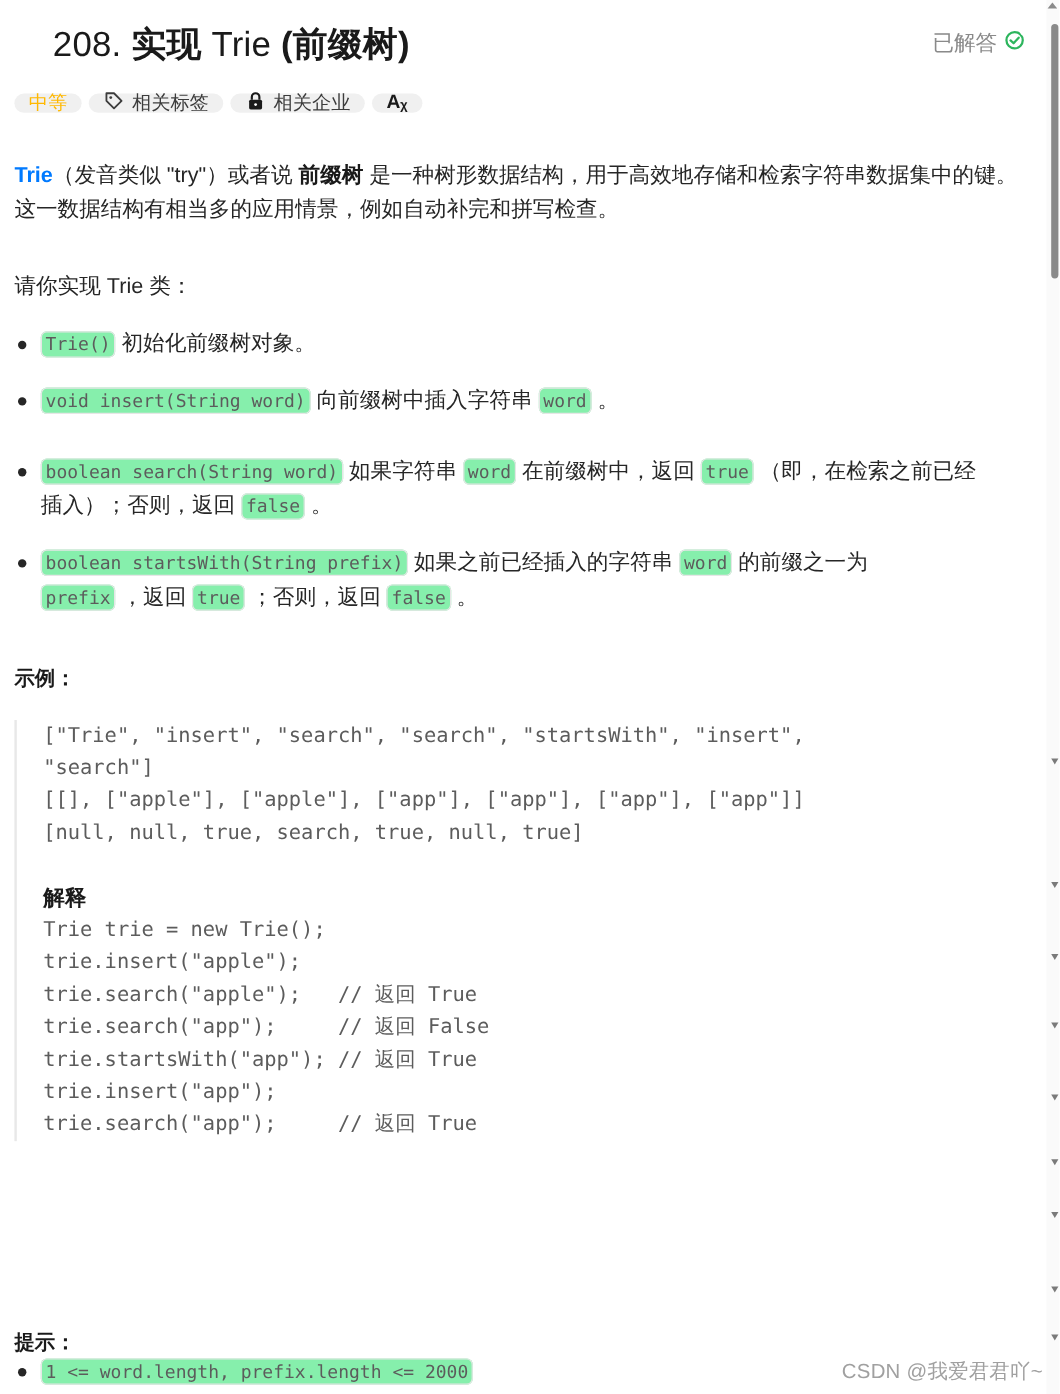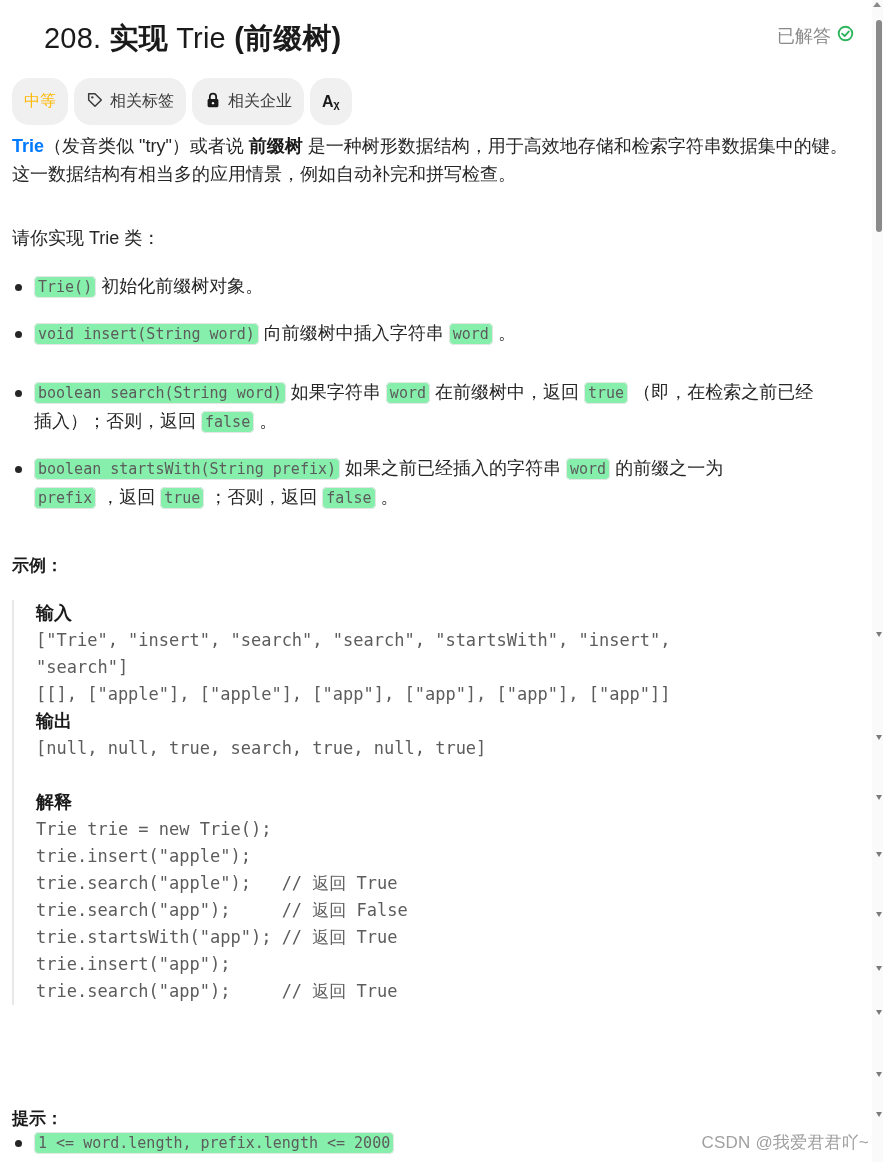--- a/index.html
+++ b/index.html
@@ -5,21 +5,21 @@
     * { box-sizing: border-box; margin: 0; padding: 0; }
     html, body { width: 883px; height: 1162px; overflow: hidden; background: #ffffff; }
     body { font-family: "Liberation Sans", "DejaVu Sans", sans-serif; color: #262626; position: relative; }
     .panel { position: absolute; left: 0; top: 0; width: 872px; height: 1162px; padding: 0 12px; }
     .title-row { position: absolute; left: 12px; top: 16px; right: 18px; height: 44px; margin-left: 32px; }
     .title { font-size: 29px; font-weight: 500; color: #1a1a1a; letter-spacing: 0.2px; line-height: 44px; }
     .title .cjk { font-weight: 700; }
     .solved { position: absolute; right: 0; top: 8px; display: flex; align-items: center; gap: 6px; color: #8a8a8a; font-size: 18px; }
     .solved svg { width: 17px; height: 17px; }
     .tags { position: absolute; left: 12px; top: 78px; display: flex; gap: 6px; }
-    .tag { height: 47px; border-radius: 17px; background: #f0f0f0; display: flex; align-items: center; padding: 0 12px; font-size: 16px; color: #3c3c3c; gap: 6px; }
+    .tag { height: 16px; border-radius: 17px; background: #f0f0f0; display: flex; align-items: center; padding: 0 12px; font-size: 16px; color: #3c3c3c; gap: 6px; }
     .tag.diff { color: #ffb800; }
     .tag svg { width: 18px; height: 18px; }
     .content { position: absolute; left: 12px; top: 132px; width: 850px; font-size: 18px; line-height: 28px; color: #262626; }
     .content p { margin: 0; }
     .trie-link { color: #007aff; font-weight: 700; }
     .bold { font-weight: 700; color: #1a1a1a; }
     code { font-family: "DejaVu Sans Mono", "Liberation Mono", monospace; font-size: 15px; color: #5c5c5c; background: #86efac; border: 1px solid #e6e6e6; border-radius: 5px; padding: 1px 3px; }
     ul.bullets { list-style: none; margin-top: 0; }
     ul.bullets li { position: relative; padding-left: 22px; }
     ul.bullets li::before { content: ""; position: absolute; left: 3px; top: 12px; width: 7px; height: 7px; border-radius: 50%; background: #262626; }
@@ -100,25 +100,23 @@
       </li>
       <li style="width:760px;">
         <code>boolean startsWith(String prefix)</code><span> 如果之前已经插入的字符串 </span><code>word</code><span> 的前缀之一为 </span><code>prefix</code><span> ，返回 </span><code>true</code><span> ；否则，返回 </span><code>false</code><span> 。</span>
       </li>
     </ul>
   </div>
 
   <div class="section-title" style="position:absolute;left:12px;top:554px;">示例：</div>
 
   <div class="example">
-    <div class="lbl">输入</div>
     <div class="code-line">["Trie", "insert", "search", "search", "startsWith", "insert",</div>
     <div class="code-line">"search"]</div>
     <div class="code-line">[[], ["apple"], ["apple"], ["app"], ["app"], ["app"], ["app"]]</div>
-    <div class="lbl">输出</div>
     <div class="code-line">[null, null, true, search, true, null, true]</div>
     <div style="height:27px;"></div>
     <div class="lbl">解释</div>
     <div class="code-line">Trie trie = new Trie();</div>
     <div class="code-line">trie.insert("apple");</div>
     <div class="code-line">trie.search("apple");   // 返回 True</div>
     <div class="code-line">trie.search("app");     // 返回 False</div>
     <div class="code-line">trie.startsWith("app"); // 返回 True</div>
     <div class="code-line">trie.insert("app");</div>
     <div class="code-line">trie.search("app");     // 返回 True</div>

